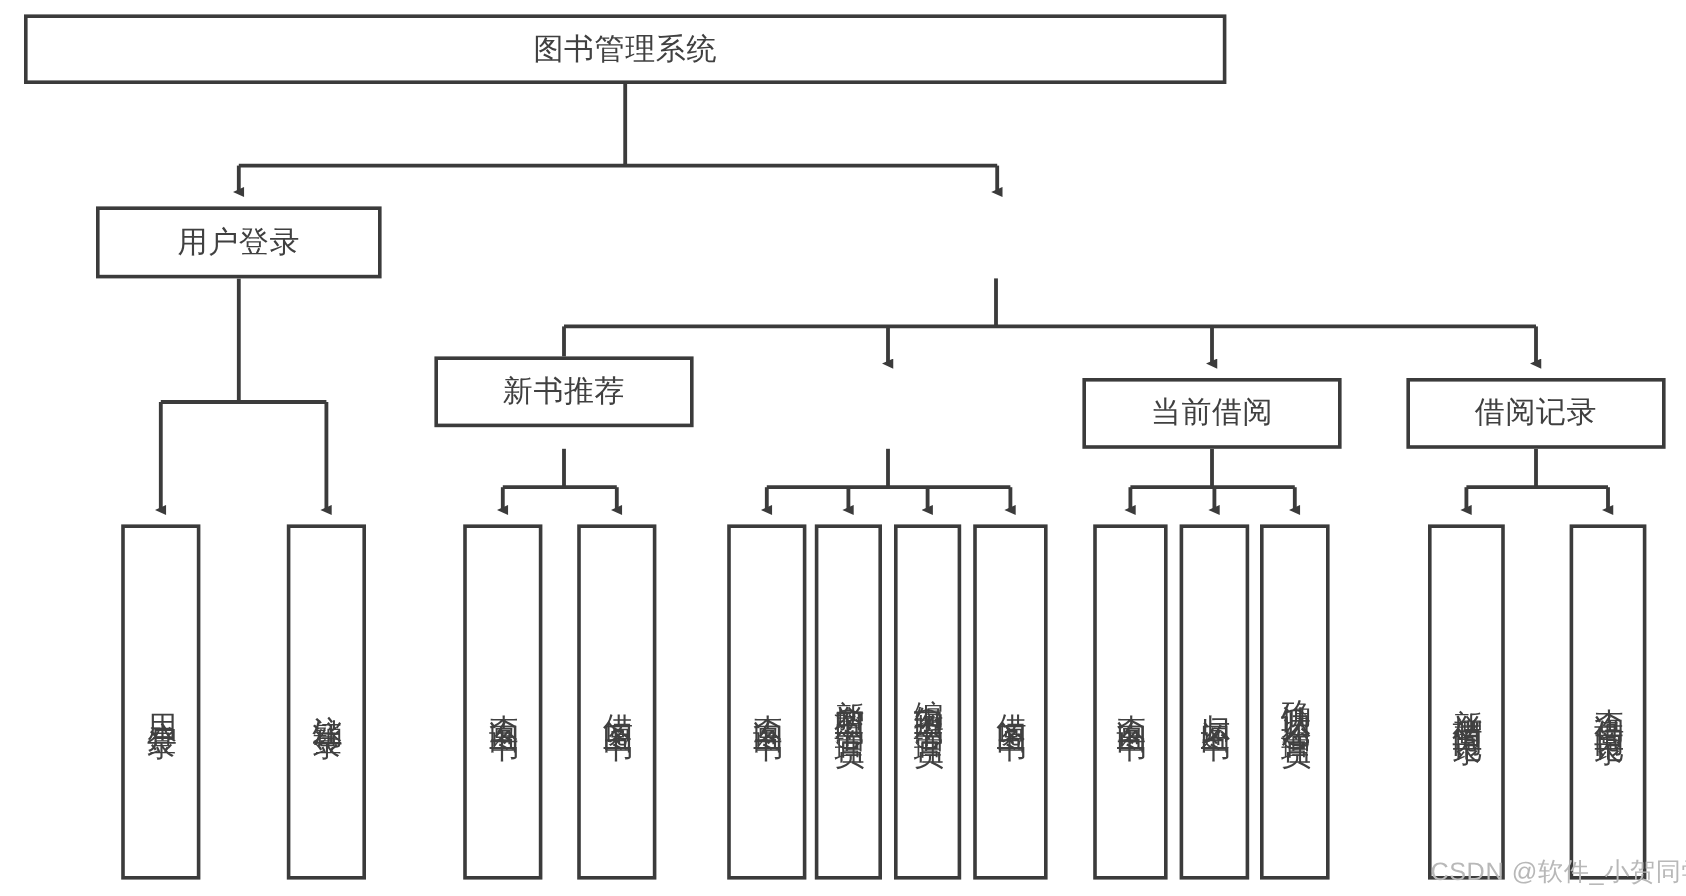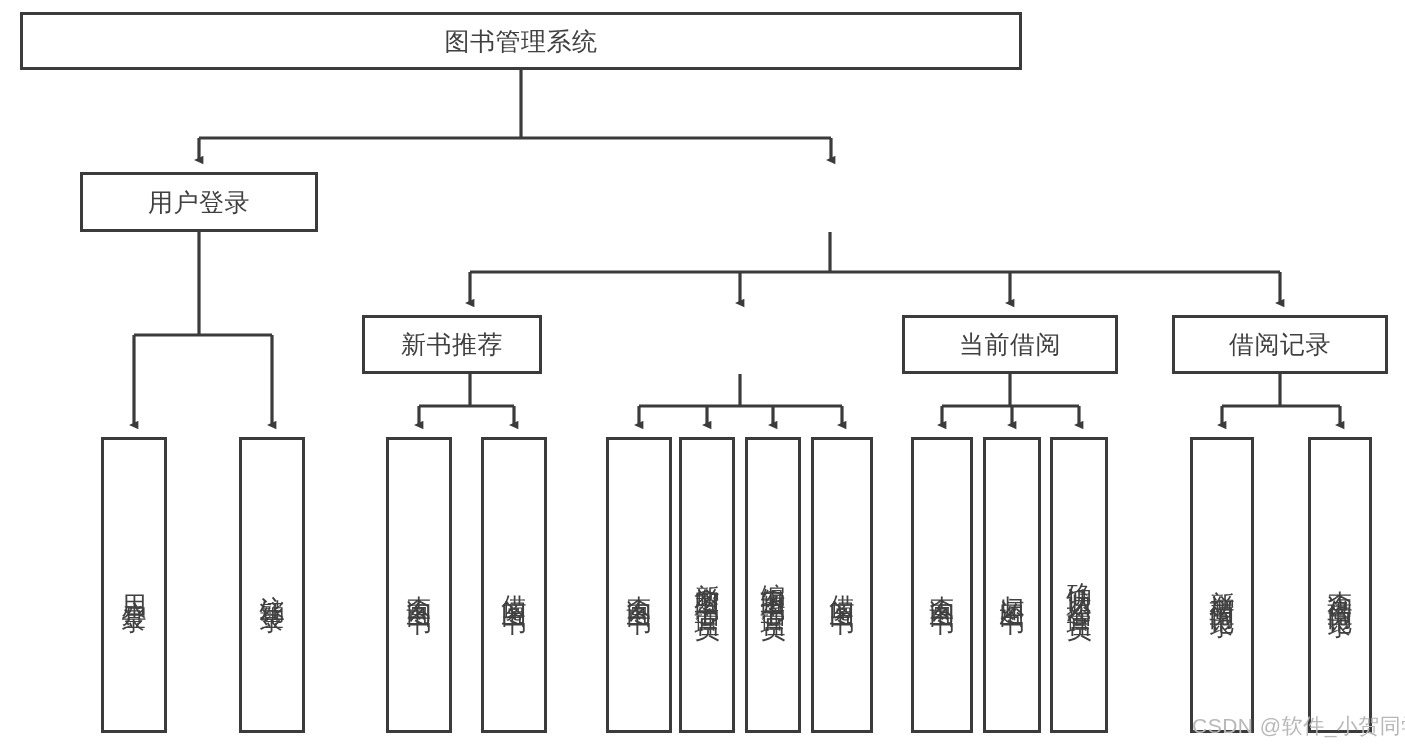--- a/index.html
+++ b/index.html
@@ -122,21 +122,21 @@
   </svg>
 
   <div class="node h" style="left:20px; top:12px; width:1002px; height:58px;">
     <span class="label">图书管理系统</span>
   </div>
 
   <div class="node h" style="left:80px; top:172px; width:238px; height:60px;">
     <span class="label">用户登录</span>
   </div>
 
-  <div class="node h" style="left:362px; top:315px; width:180px; height:59px;justify-content:center;">
+  <div class="node h" style="left:362px; top:297px; width:216px; height:59px;justify-content:center;">
     <span class="label">新书推荐</span>
   </div>
   <div class="node h" style="left:902px; top:315px; width:216px; height:59px;text-align:right;">
     <span class="label">当前借阅</span>
   </div>
   <div class="node h" style="left:1172px; top:315px; width:216px; height:59px;">
     <span class="label">借阅记录</span>
   </div>
 
   <div class="node v" style="left:101px; top:437px; width:66px; height:296px;">

